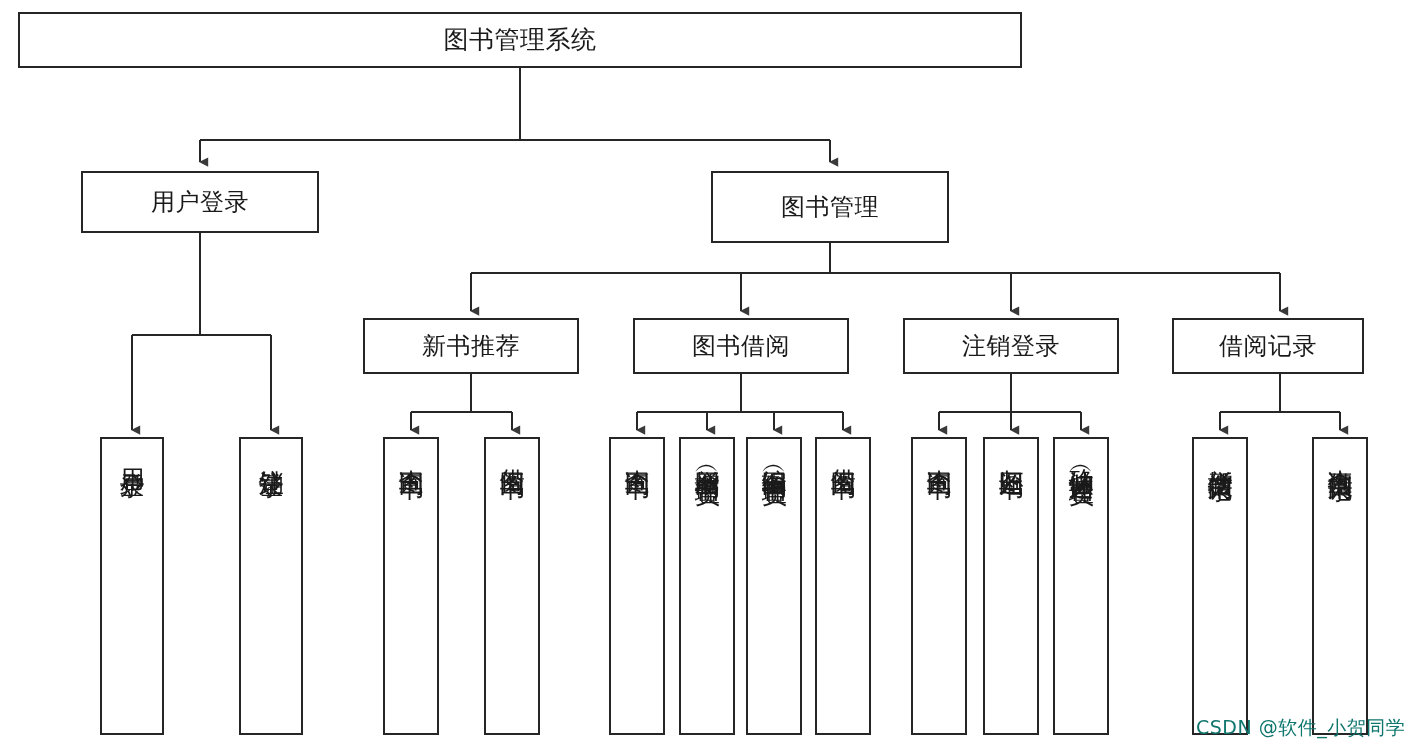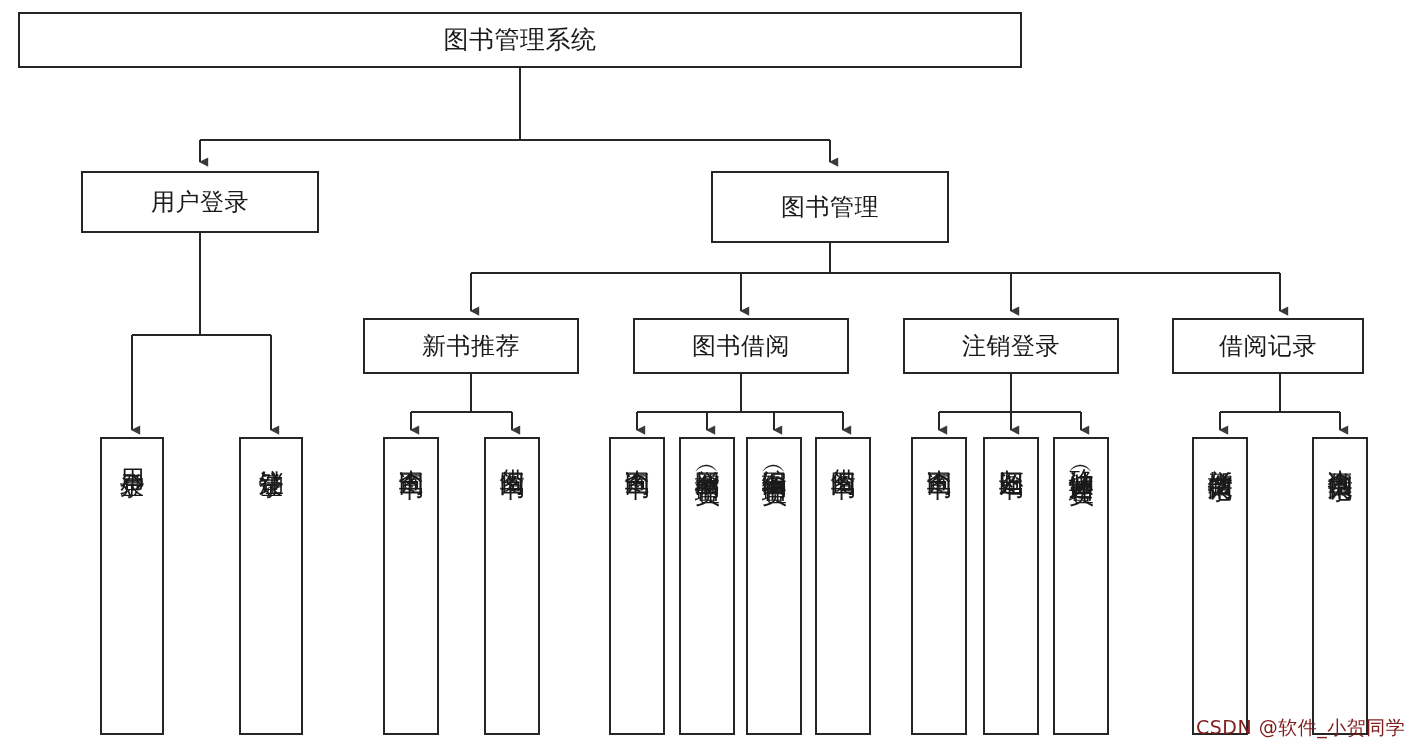--- a/index.html
+++ b/index.html
@@ -57,21 +57,21 @@
     text-orientation: upright;
     font-size: 25px;
     line-height: 1.18;
     letter-spacing: 2px;
     white-space: normal;
     max-height: 278px;
   }
   .node.v.tall .label { max-height: 284px; }
   .watermark {
     position: absolute;
-    color: #7f1d1d;
+    color: #0f766e;
     font-size: 19px;
     white-space: nowrap;
     letter-spacing: 0.5px;
     pointer-events: none;
   }
 </style>
 </head>
 <body>
 
 <div id="canvas">

